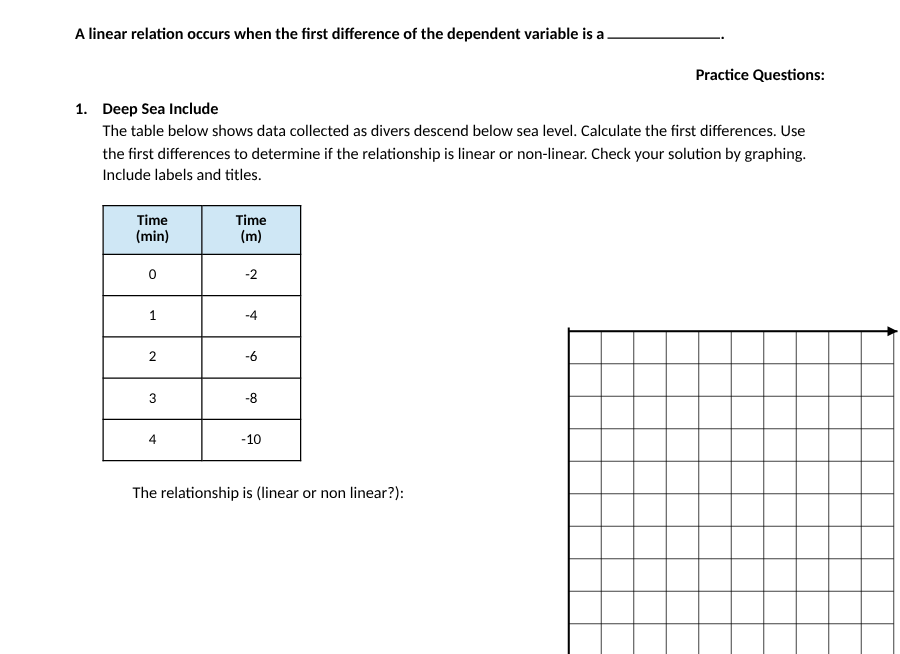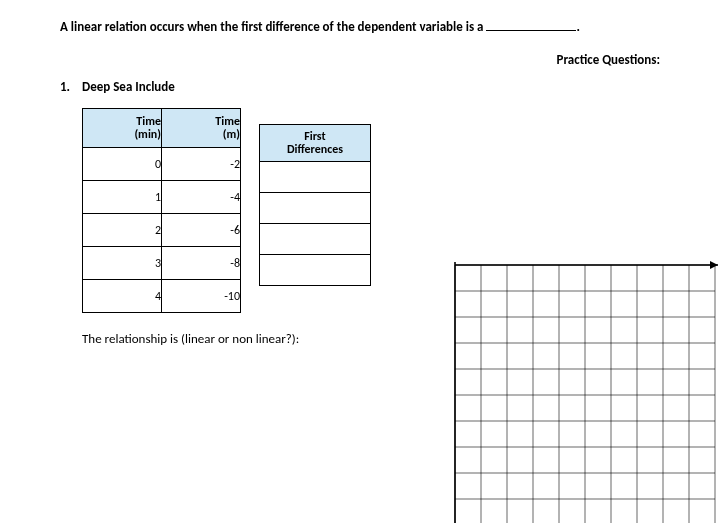--- a/index.html
+++ b/index.html
@@ -52,21 +52,21 @@
     align-items: flex-start;
     margin-top: 14px;
   }
   
   table.data {
     border-collapse: collapse;
     font-size: 12px;
   }
   table.data th, table.data td {
     border: 1px solid #000;
-    text-align: right;
+    text-align: center;
     padding: 6px 0;
     width: 78px;
     height: 20px;
   }
   table.data th {
     background: #cfe7f5;
     font-weight: bold;
     line-height: 1.1;
   }
   
@@ -83,20 +83,21 @@
     height: 20px;
     padding: 5px 0;
   }
   table.diff th {
     background: #cfe7f5;
     font-weight: bold;
     line-height: 1.1;
   }
   .rel-line {
     margin-top: 18px;
+    margin-left: 24px;
   }
   
   .graph {
     position: absolute;
     left: 440px;
     top: 260px;
   }
   .graph svg {
     display: block;
   }
@@ -107,20 +108,21 @@
 <div class="intro-line">
   <span>A linear relation occurs when the first difference of the dependent variable is a </span><span class="blank"></span><span>.</span>
 </div>
 
 <div class="section-head">Practice Questions:</div>
 
 <div class="q-wrap">
   <div class="q-num">1.</div>
   <div class="q-body">
     <div class="q-title">Deep Sea Include</div>
+    <div class="q-desc">The table below shows data collected as divers descend below sea level. Calculate the first differences. Use the first differences to determine if the relationship is linear or non-linear. Check your solution by graphing. Include labels and titles.</div>
 
     <div class="tables-row">
       <table class="data">
         <tbody>
             <tr>
           <th style="white-space:pre-line">Time
 (min)</th>
           <th style="white-space:pre-line">Time
 (m)</th>
         </tr>
@@ -140,40 +142,20 @@
           <td>3</td>
           <td>-8</td>
         </tr>
         <tr>
           <td>4</td>
           <td>-10</td>
         </tr>
       </tbody>
         </table>
 
-      <table class="diff">
-        <tbody>
-            <tr>
-              <th style="white-space:pre-line">First
-Differences</th>
-            </tr>
-        <tr>
-              <td></td>
-            </tr>
-        <tr>
-              <td></td>
-            </tr>
-        <tr>
-              <td></td>
-            </tr>
-        <tr>
-              <td></td>
-            </tr>
-      </tbody>
-        </table>
     </div>
 
     <div class="rel-line">The relationship is (linear or non linear?):</div>
   </div>
 </div>
 
 <div class="graph">
   <svg width="280" height="275">
 
     <g stroke="#000" stroke-width="0.6">

